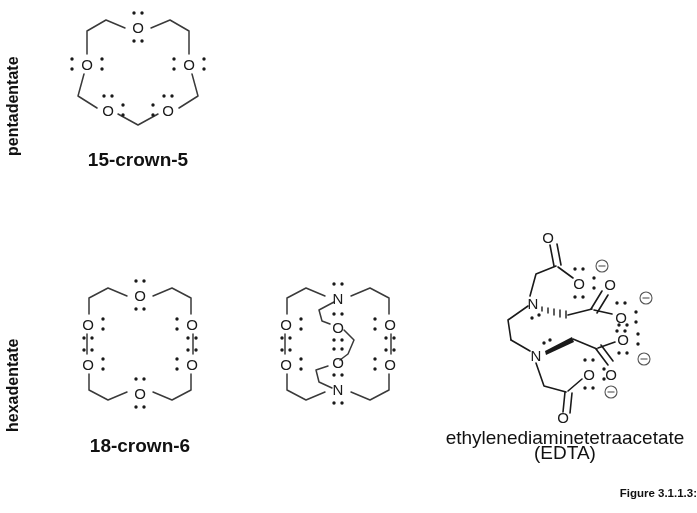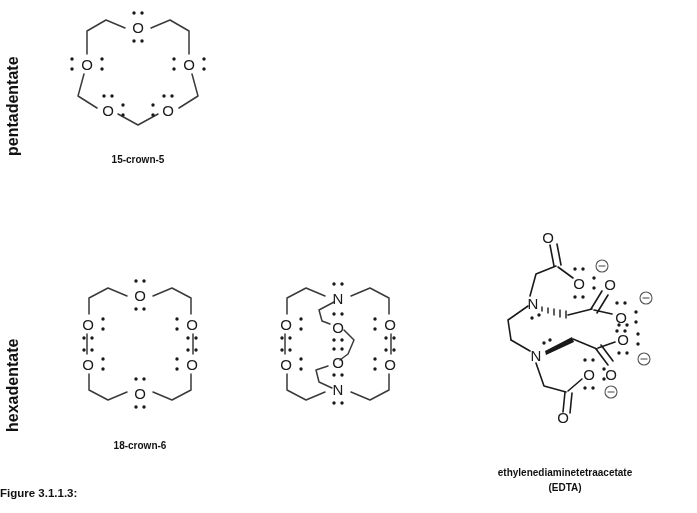--- a/index.html
+++ b/index.html
@@ -5,24 +5,24 @@
   html,body{margin:0;padding:0;background:#ffffff;}
   body{width:697px;height:513px;position:relative;overflow:hidden;
        font-family:"Liberation Sans",sans-serif;color:#1a1a1a;}
   .figure-root{position:absolute;inset:0;}
   .row-label{position:absolute;font-weight:bold;font-size:16px;color:#111;
              writing-mode:vertical-rl;transform:rotate(180deg);
              letter-spacing:0px;white-space:nowrap;}
   #row-label-penta{left:4px;top:6px;height:150px;}
   #row-label-hexa{left:4px;top:272px;height:160px;}
   .struct{position:absolute;}
-  .caption{position:absolute;text-align:center;font-size:10px;
+  .caption{position:absolute;text-align:center;font-size:19px;
            font-weight:bold;color:#111;line-height:15px;white-space:nowrap;}
-  .caption.multi{white-space:normal;font-weight:bold;margin-top:35px;}
-  #figure-caption{position:absolute;left:0;right:0;top:487px;text-align:left;
+  .caption.multi{white-space:normal;font-weight:normal;}
+  #figure-caption{position:absolute;left:0;right:0;top:487px;text-align:right;
                   font-size:11.5px;font-weight:bold;color:#111;}
   svg{display:block;overflow:visible;}
   .bond{stroke:#3a3a3a;stroke-width:1.5;fill:none;stroke-linecap:round;stroke-linejoin:round;}
   .bond-dark{stroke:#1a1a1a;stroke-width:1.6;fill:none;stroke-linecap:round;stroke-linejoin:round;}
   .atom{font-family:"Liberation Sans",sans-serif;font-size:15px;fill:#1a1a1a;
         text-anchor:middle;dominant-baseline:central;}
   .lp{fill:#1a1a1a;}
   .chg{fill:none;stroke:#555;stroke-width:1.1;}
   .chg-line{stroke:#555;stroke-width:1.1;}
 </style>

